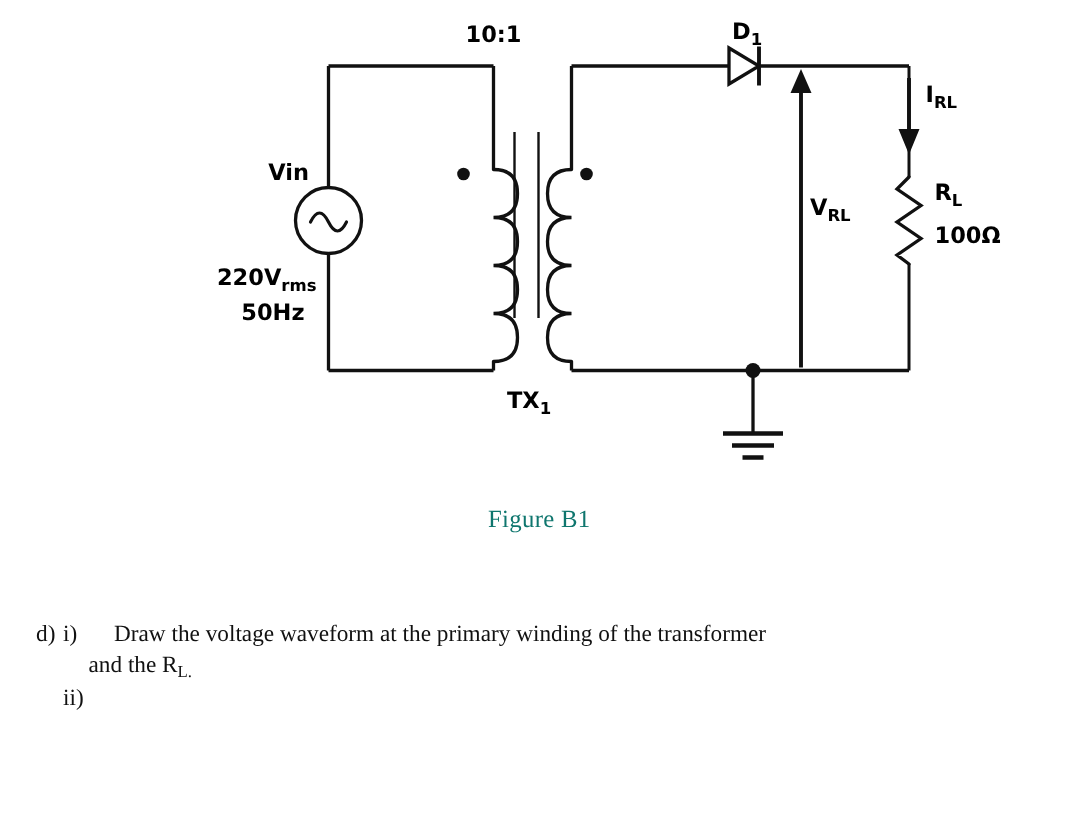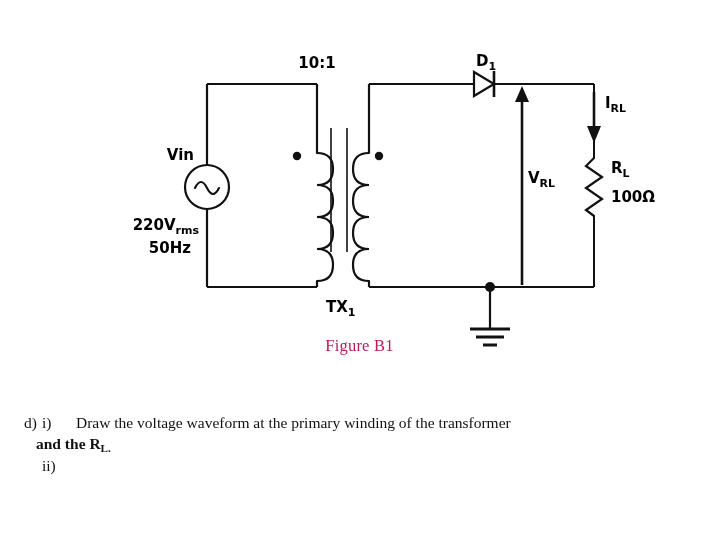--- a/index.html
+++ b/index.html
@@ -16,25 +16,24 @@
     overflow: hidden;
   }
   #page {
     position: relative;
     width: 719px;
     height: 554px;
     background: #ffffff;
   }
   #figure-area {
     position: absolute;
-    left: 4px;
+    left: 16px;
     top: 0;
     width: 655px;
     height: 320px;
-    margin-top: 40px;
   }
   svg#circuit {
     position: absolute;
     left: 0;
     top: 0;
     width: 719px;
     height: 320px;
     display: block;
   }
   .ckt-label {
@@ -45,21 +44,21 @@
   .lbl-main { font-size: 15px; }
   .lbl-sub  { font-size: 11px; }
   .fig-caption {
     position: absolute;
     left: 0;
     top: 336px;
     width: 719px;
     text-align: center;
     font-family: "Liberation Serif", serif;
     font-size: 16.5px;
-    color: #be185d;
+    color: #0f766e;
     letter-spacing: 0.2px;
   }
   #question-block {
     position: absolute;
     left: 0;
     top: 412px;
     width: 719px;
     font-family: "Liberation Serif", serif;
     font-size: 15.5px;
     color: #111111;
@@ -79,22 +78,21 @@
   .q-marker-rn {
     width: 34px;
     flex: 0 0 34px;
     text-align: left;
   }
   .q-text {
     flex: 1 1 auto;
     padding-right: 9px;
   }
   .q-indent {
-    padding-left: 36px;
-    font-weight: bold;
+    padding-left: 59px;
   }
   sub {
     font-size: 0.72em;
     vertical-align: baseline;
     position: relative;
     top: 0.28em;
   }
 </style>
 </head>
 <body>

